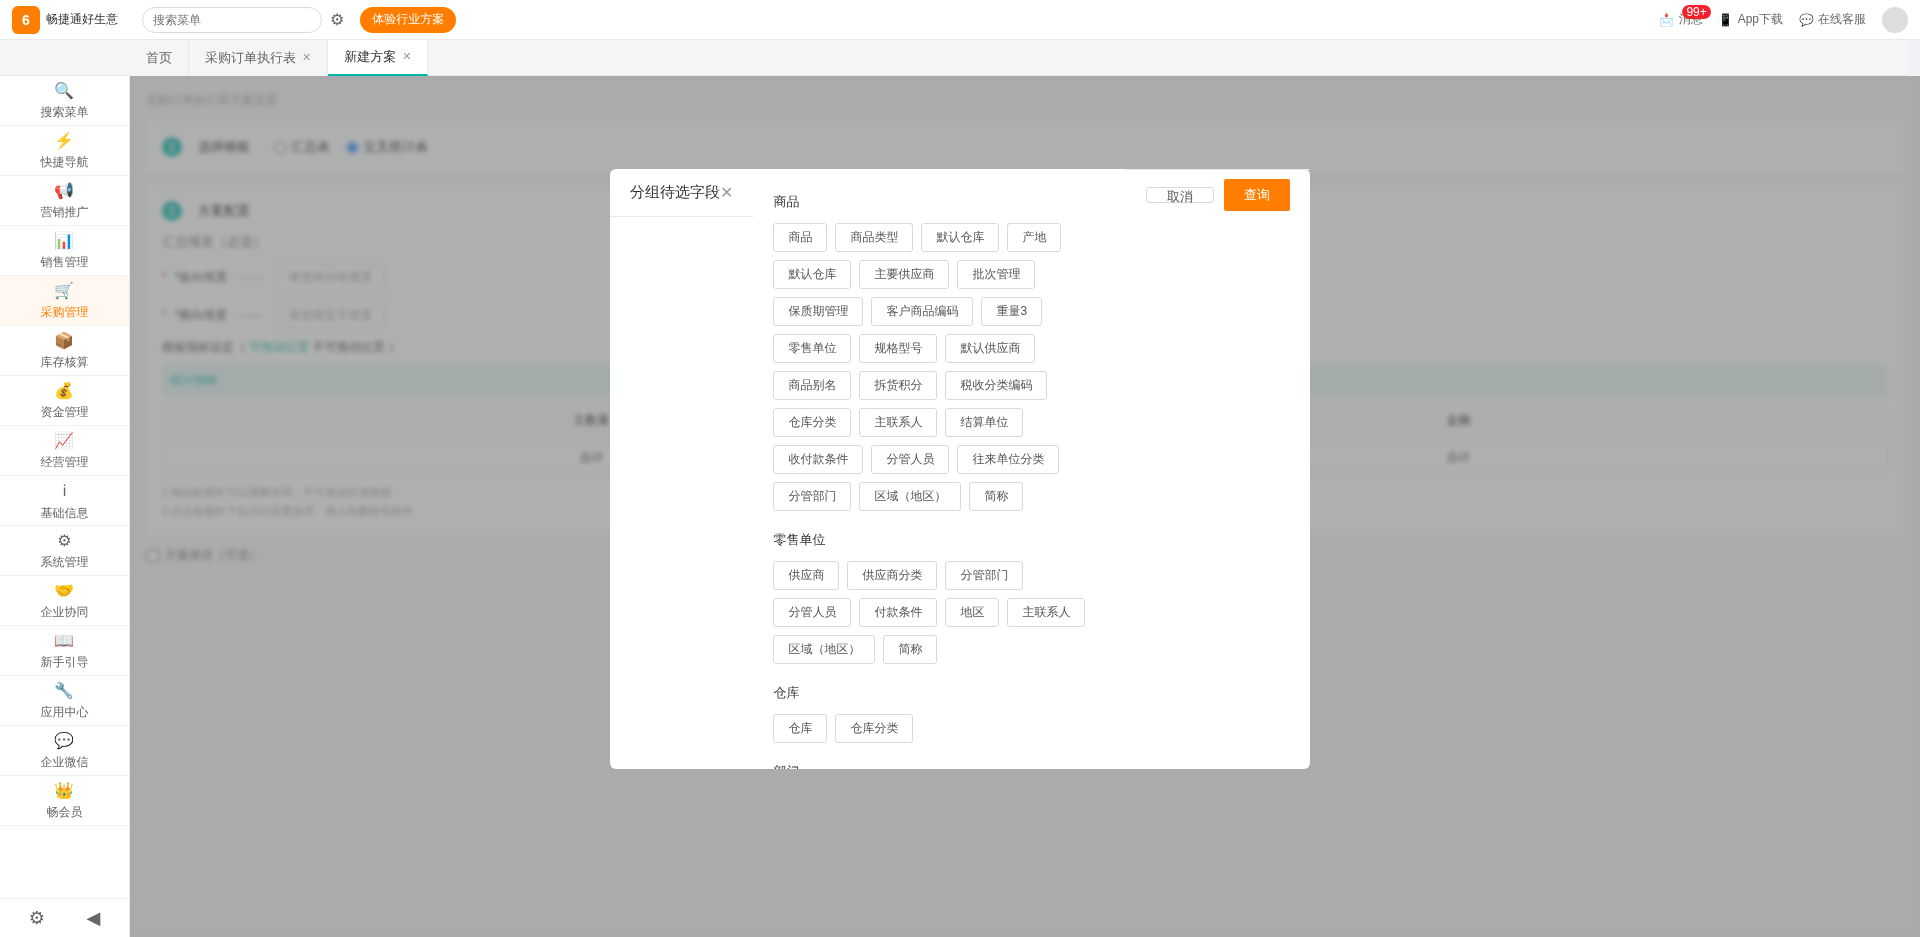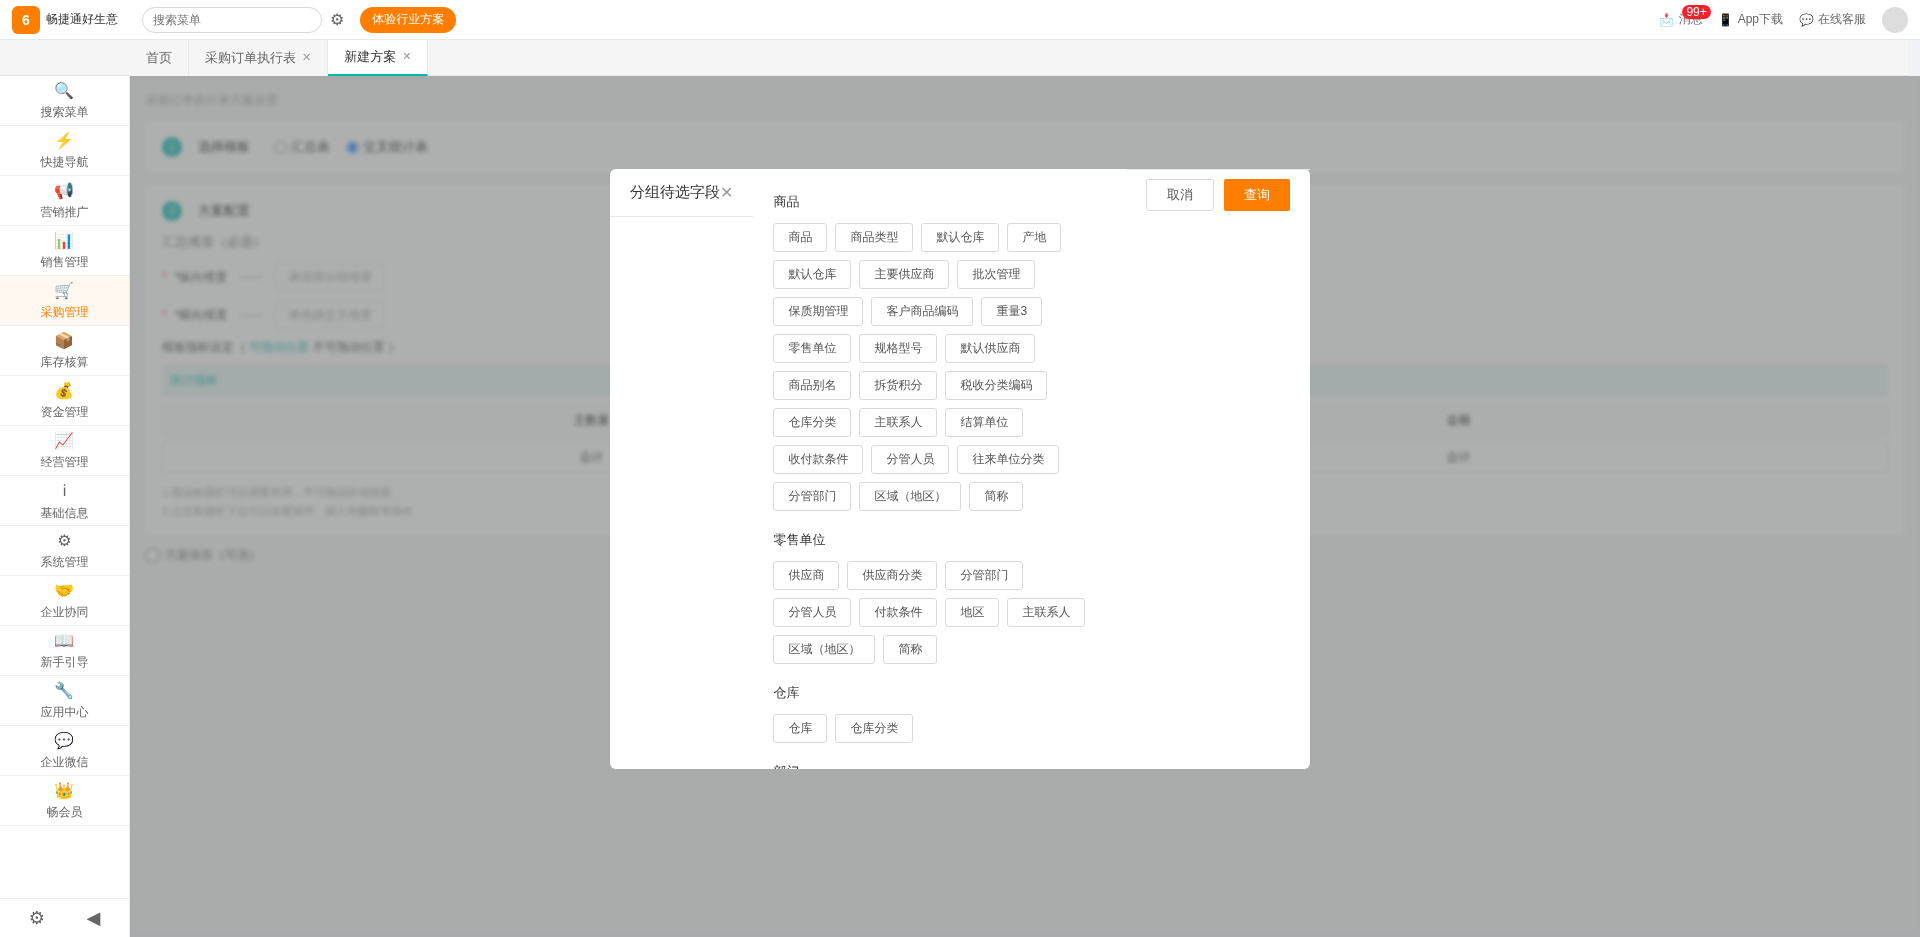--- a/index.html
+++ b/index.html
@@ -227,21 +227,21 @@
       white-space: nowrap;
     }
 
     
     .modal-body::-webkit-scrollbar { width: 6px; }
     .modal-body::-webkit-scrollbar-track { background: #f0f0f0; }
     .modal-body::-webkit-scrollbar-thumb { background: #ccc; border-radius: 3px; }
 
     
     .btn-cancel {
-      height: 32px;
+      height: 16px;
       padding: 0 20px;
       border: 1px solid #d9d9d9;
       background: #fff;
       border-radius: 3px;
       cursor: pointer;
       font-size: 13px;
       color: #555;
     }
     .btn-confirm {
       height: 32px;

